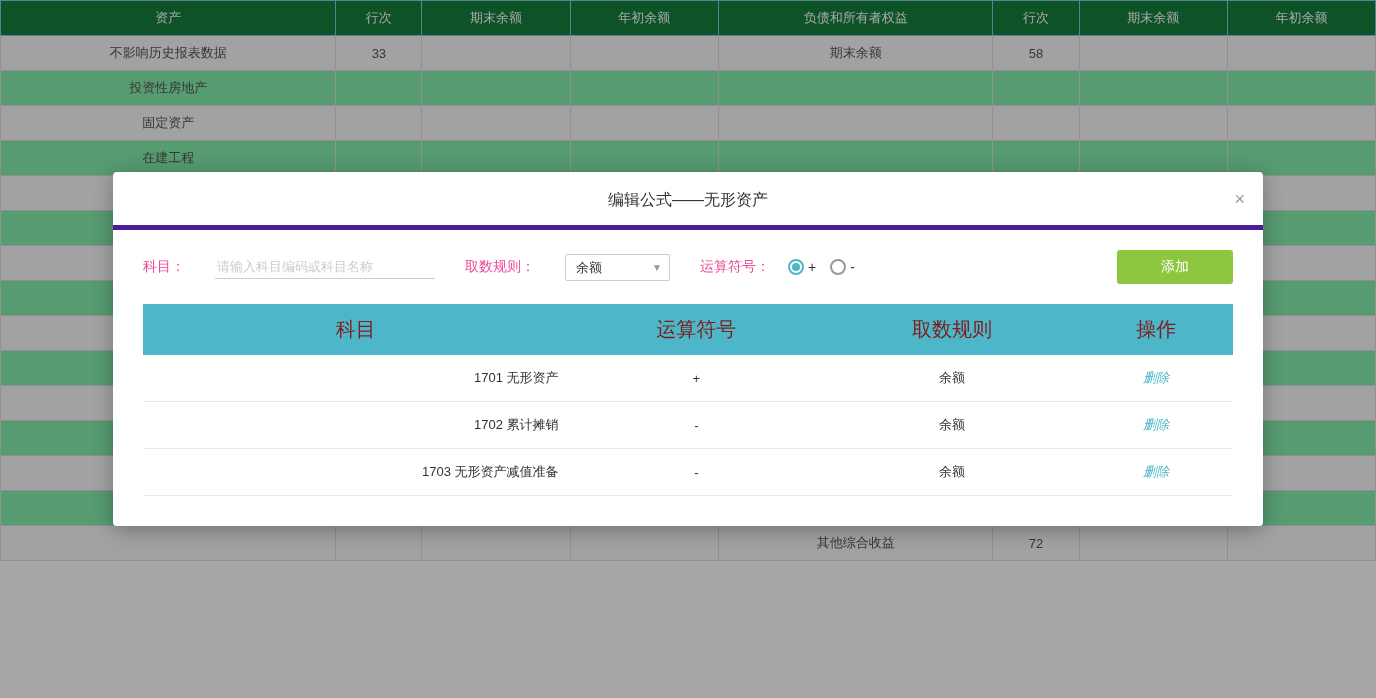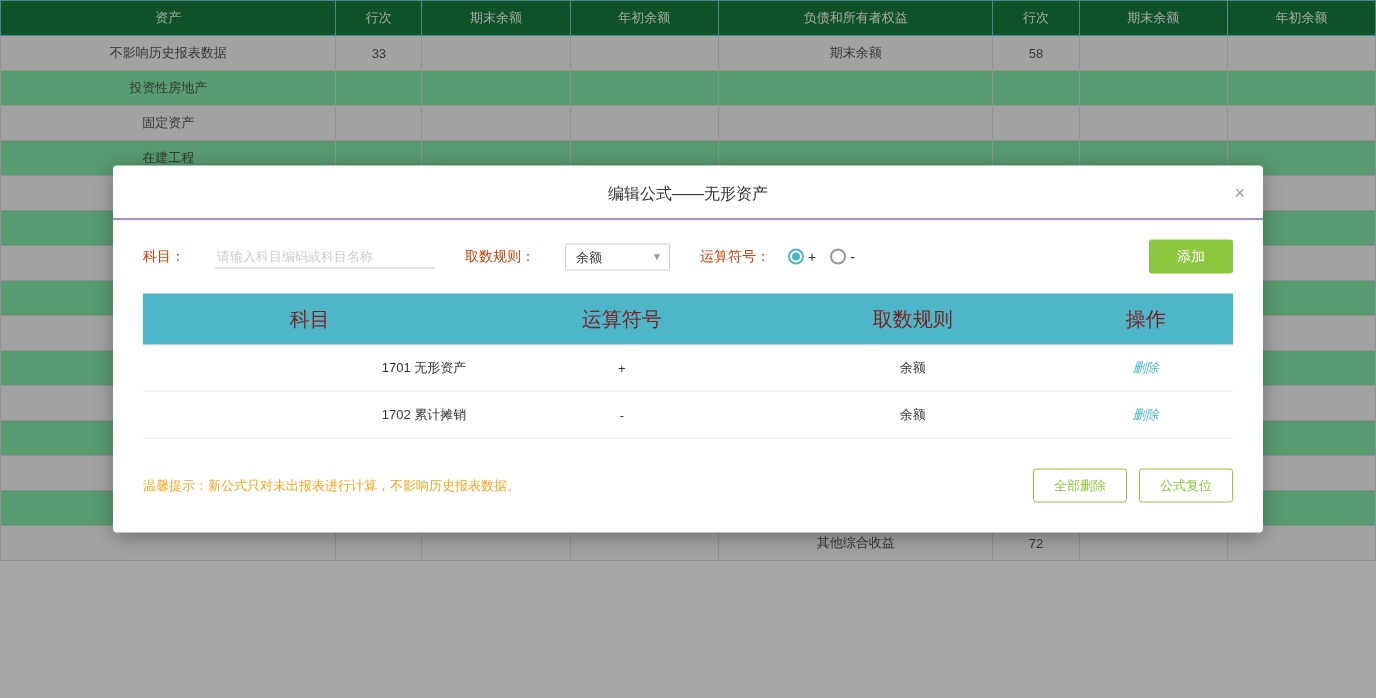--- a/index.html
+++ b/index.html
@@ -66,21 +66,21 @@
       z-index: 20;
       padding-bottom: 30px;
     }
 
     .modal-header {
       display: flex;
       align-items: center;
       justify-content: center;
       padding: 18px 20px 14px;
       position: relative;
-      border-bottom: 1px solid #4c1d95;
+      border-bottom: 5px solid #4c1d95;
     }
 
     .modal-title {
       font-size: 16px;
       color: #333;
       font-weight: normal;
     }
 
     .modal-close {
       position: absolute;
@@ -97,21 +97,21 @@
 
     
     .form-row {
       display: flex;
       align-items: center;
       padding: 20px 30px;
       gap: 30px;
     }
 
     .form-label {
-      color: #c2410c;
+      color: #ec4899;
       white-space: nowrap;
     }
 
     .form-input {
       border: none;
       border-bottom: 1px solid #ccc;
       outline: none;
       font-size: 13px;
       color: #999;
       width: 220px;
@@ -198,21 +198,21 @@
     .radio-text {
       font-size: 14px;
       color: #333;
     }
 
     .add-btn {
       background: #8dc63f;
       color: #fff;
       border: none;
       border-radius: 3px;
-      padding: 8px 28px;
+      padding: 8px 44px;
       font-size: 14px;
       cursor: pointer;
       margin-left: auto;
     }
 
     
     .data-table-wrapper {
       margin: 0 30px;
     }
 
@@ -520,24 +520,23 @@
             <td>+</td>
             <td>余额</td>
             <td><a class="delete-link" href="#">删除</a></td>
           </tr>
           <tr>
             <td>1702 累计摊销</td>
             <td>-</td>
             <td>余额</td>
             <td><a class="delete-link" href="#">删除</a></td>
           </tr>
+          <tr>
+            <td>1703 无形资产减值准备</td>
+            <td>-</td>
+            <td>余额</td>
+            <td><a class="delete-link" href="#">删除</a></td>
+          </tr>
         </tbody>
     </table>
   </div>
 
-  <div class="modal-footer">
-    <span class="hint-text">温馨提示：新公式只对未出报表进行计算，不影响历史报表数据。</span>
-    <div class="footer-btns">
-      <button class="outline-btn">全部删除</button>
-      <button class="outline-btn">公式复位</button>
-    </div>
-  </div>
 </div>
 
 </body></html>

